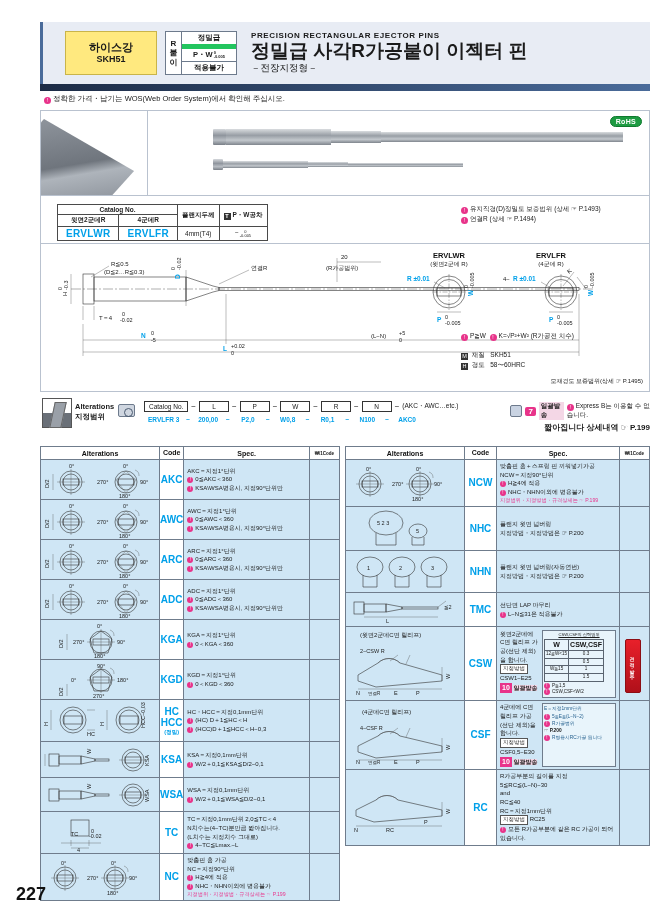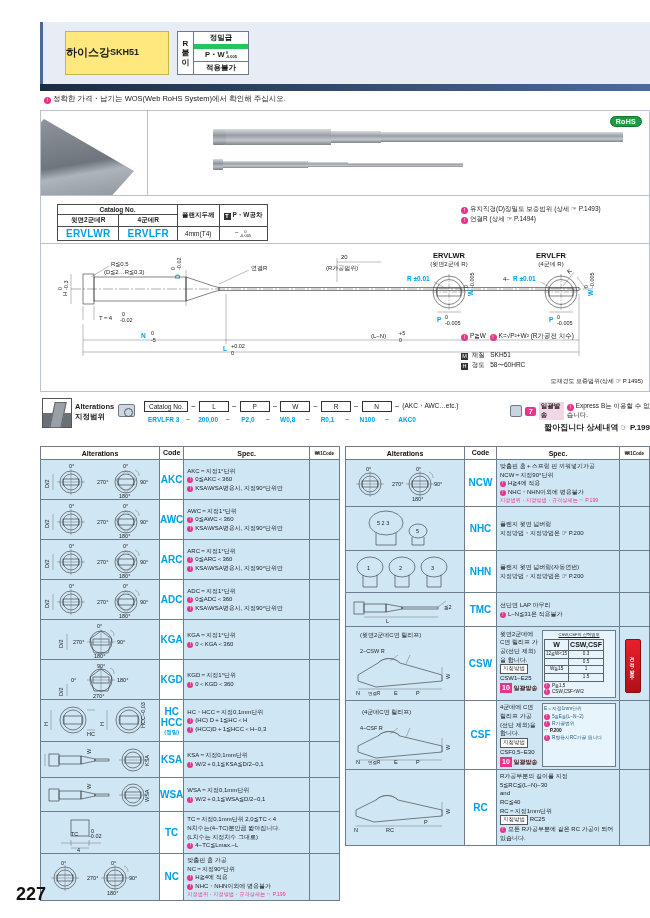--- a/index.html
+++ b/index.html
@@ -16,23 +16,23 @@
   .page { position:relative; width:650px; height:918px; }
 
   
   .header {
     position:absolute; left:40px; top:22px; width:610px; height:62px;
     background:#e8ecf4;
     border-left:3px solid #4a6b9a;
     display:flex; align-items:center;
   }
   .hdr-yellow {
-    width:104px; height:44px; margin-left:22px;
+    width:92px; height:44px; margin-left:22px;
     background:#ffe97f; border:1px solid #c9b44a;
-    display:flex; flex-direction:row; align-items:center; 
+    display:flex; flex-direction:column; align-items:center; justify-content:center;
     line-height:1.25;
   }
   .hdr-yellow .l1 { font-size:11px; font-weight:bold; color:#1a1a1a; }
   .hdr-yellow .l2 { font-size:9px; font-weight:bold; color:#1a1a1a; }
   .hdr-box {
     width:72px; height:44px; margin-left:8px; background:#fff; border:1px solid #6d7a8c;
     display:flex;
   }
   .hdr-box .vert {
     width:16px; border-right:1px solid #6d7a8c;
@@ -184,25 +184,30 @@
         <div>
           <span>P・W</span>
           <span class="tolsup">
             <span>0</span>
             <span>-0.005</span>
           </span>
         </div>
         <div>적용불가</div>
       </div>
     </div>
+    <div class="hdr-titles">
+      <div class="hdr-en">PRECISION  RECTANGULAR  EJECTOR  PINS</div>
+      <div class="hdr-kr">정밀급 사각R가공붙이 이젝터 핀</div>
+      <div class="hdr-sub">－전장지정형－</div>
+    </div>
   </div>
   <div class="hdr-band"></div>
 
   <div class="note-line">
-    <span class="dotmark">!</span><span>정확한 가격・납기는 WOS(Web RoHS System)에서 확인해 주십시오.</span>
+    <span class="dotmark">!</span><span>정확한 가격・납기는 WOS(Web Order System)에서 확인해 주십시오.</span>
   </div>
 
   <div class="photos">
     <div class="ph-left">
       <div class="bar3d"></div>
     </div>
     <div class="ph-right">
       <div class="pin" style="left:65px; top:18px; width:410px; height:16px;">
         <div class="head"></div>
         <div class="shaft" style="left:13px;width:105px;"></div>

